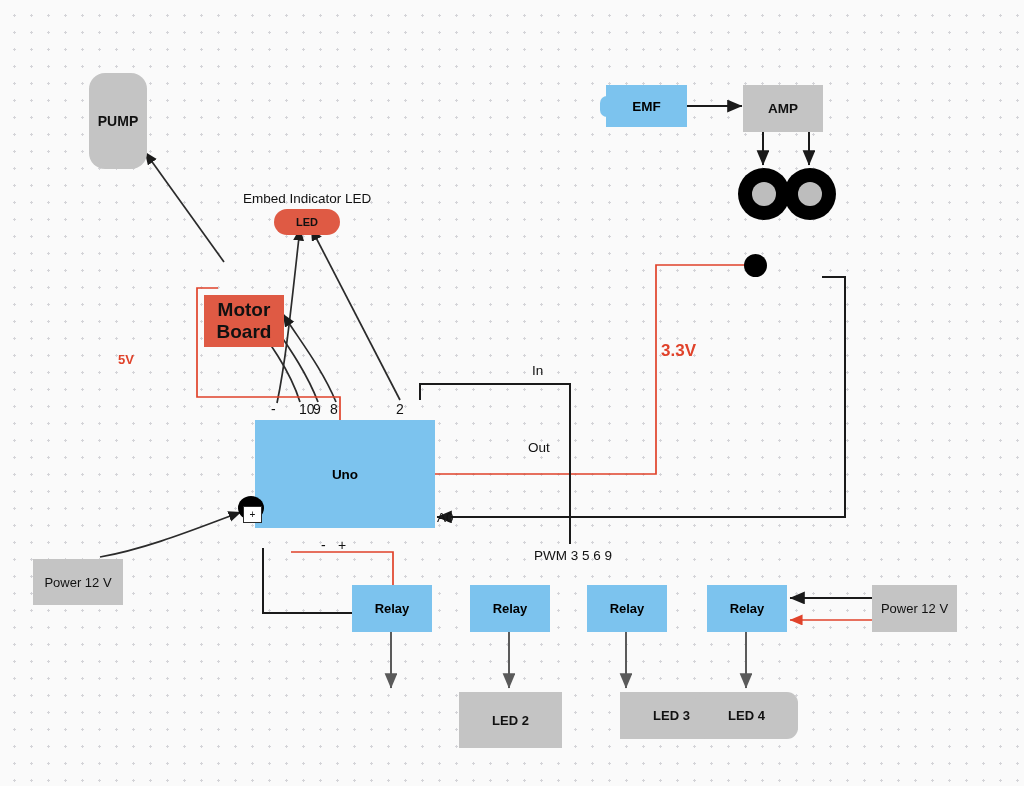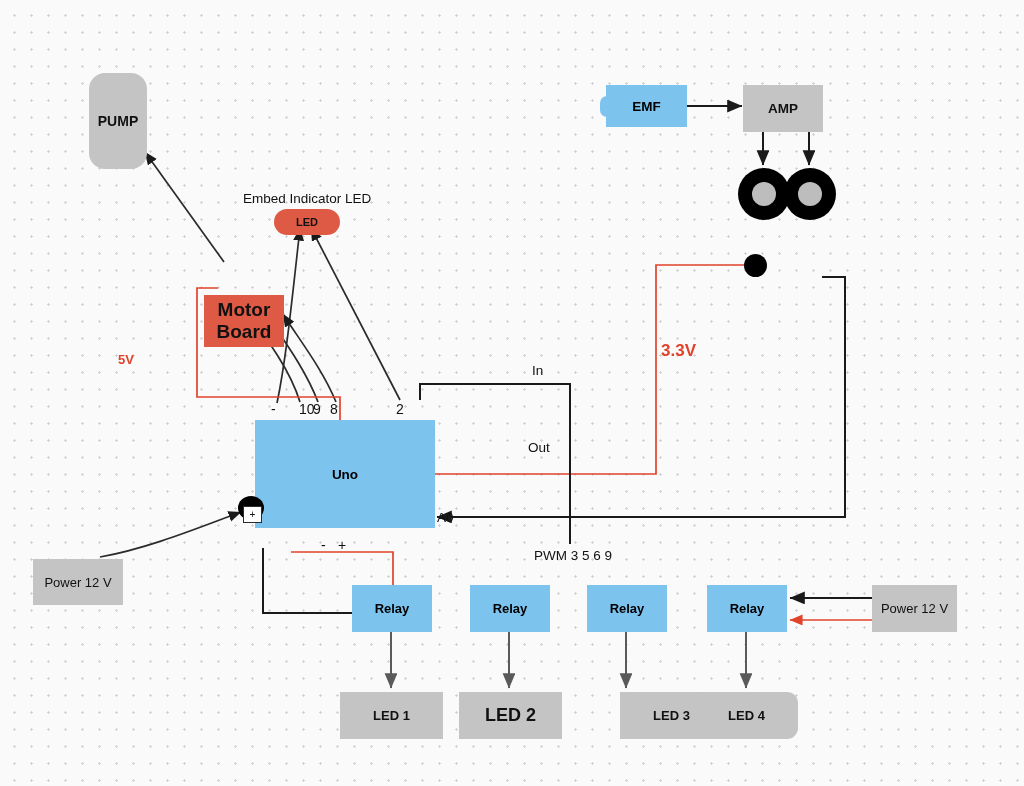--- a/index.html
+++ b/index.html
@@ -178,24 +178,21 @@
   <div class="node blue" style="left:470px;top:585px;width:80px;height:47px;font-size:13px;font-weight:bold;">
     <span>Relay</span>
   </div>
   <div class="node blue" style="left:587px;top:585px;width:80px;height:47px;font-size:13px;font-weight:bold;">
     <span>Relay</span>
   </div>
   <div class="node blue" style="left:707px;top:585px;width:80px;height:47px;font-size:13px;font-weight:bold;">
     <span>Relay</span>
   </div>
 
-  <div class="node gray" style="left:340px;top:692px;width:103px;height:47px;font-size:13px;font-weight:bold;">
-    <span>LED 1</span>
-  </div>
-  <div class="node gray" style="left:459px;top:692px;width:103px;height:47px;font-size:18px;font-weight:bold;">
+  <div class="node gray" style="left:459px;top:692px;width:103px;height:56px;font-size:13px;font-weight:bold;">
     <span>LED 2</span>
   </div>
   <div class="node gray" style="left:575px;top:692px;width:103px;height:47px;font-size:13px;font-weight:bold;margin-left:45px;">
     <span>LED 3</span>
   </div>
   <div class="node gray" style="left:695px;top:692px;width:103px;height:47px;font-size:13px;font-weight:bold;border-radius:11px;">
     <span>LED 4</span>
   </div>
 
 </div>

